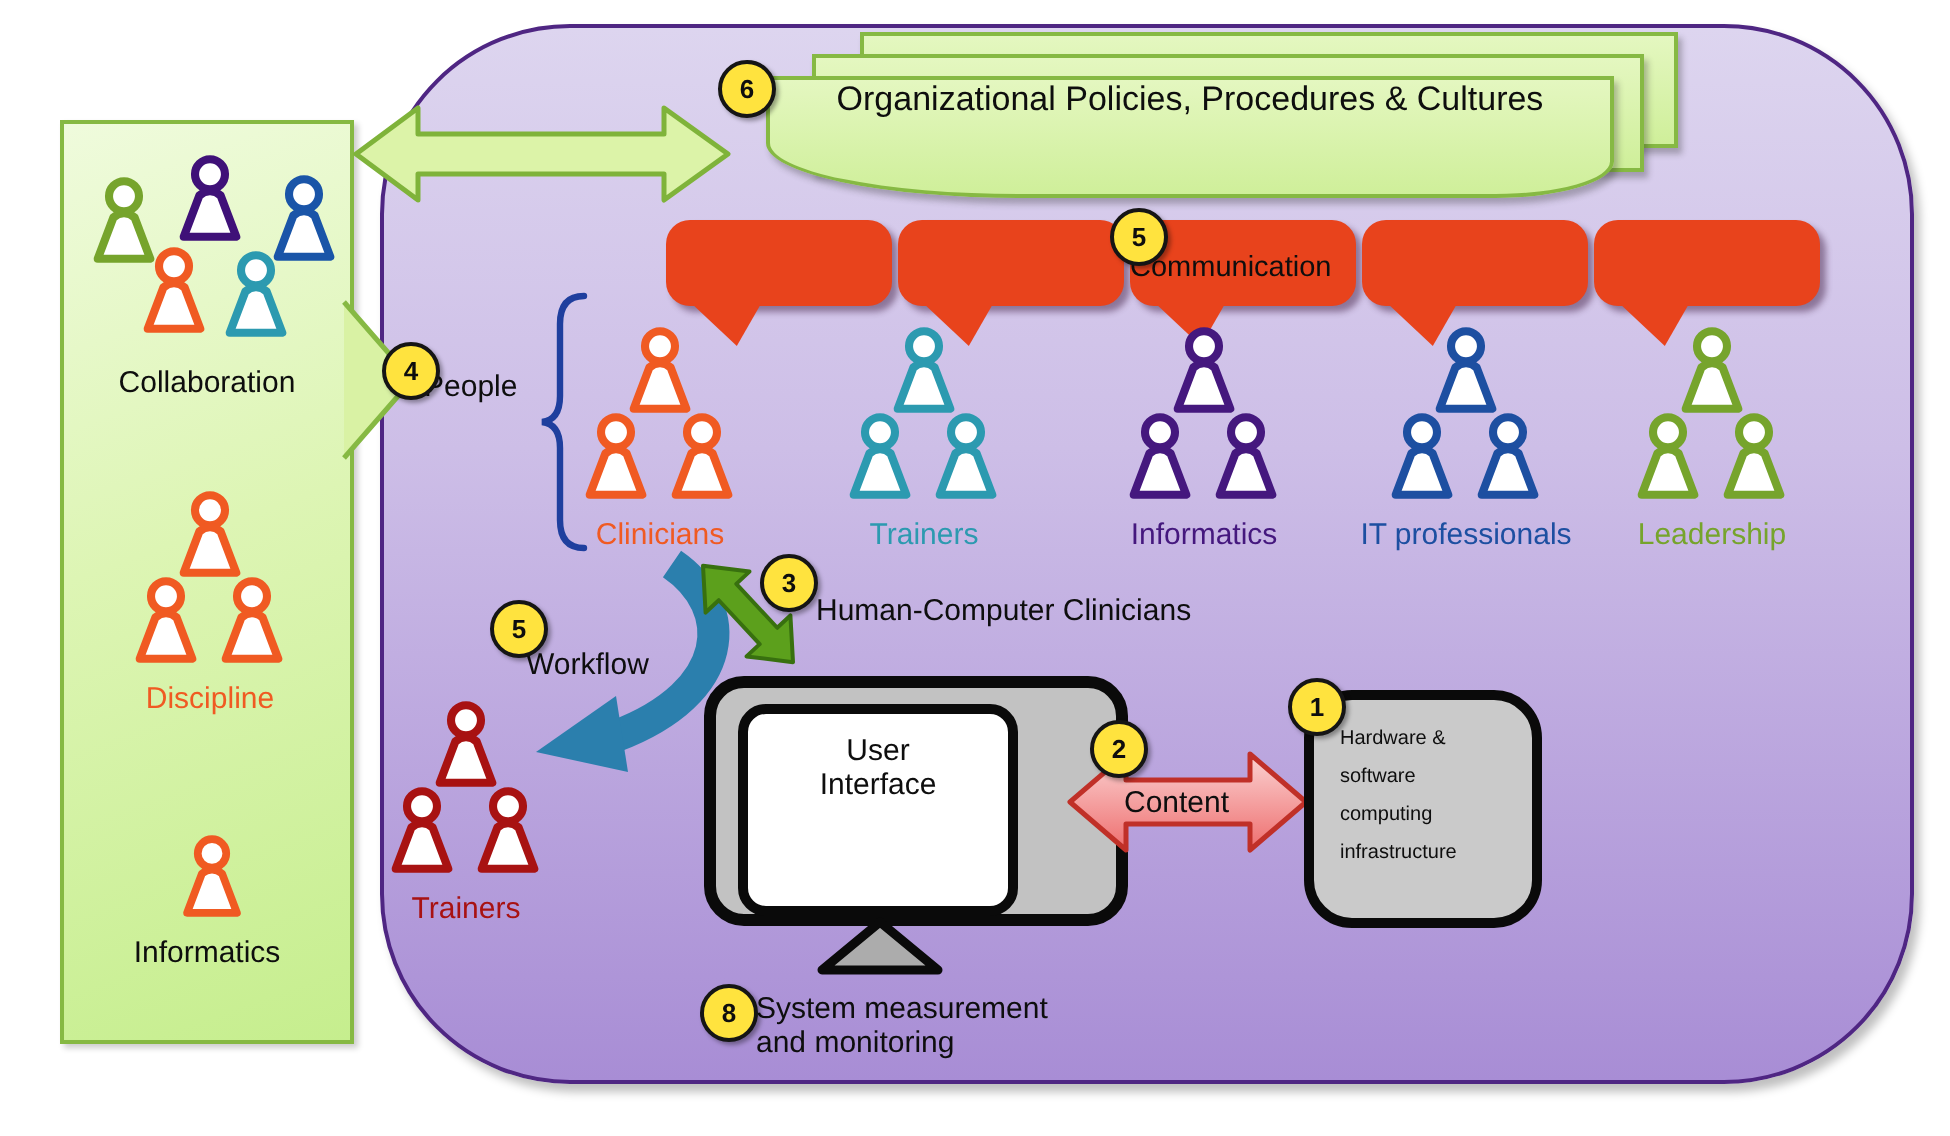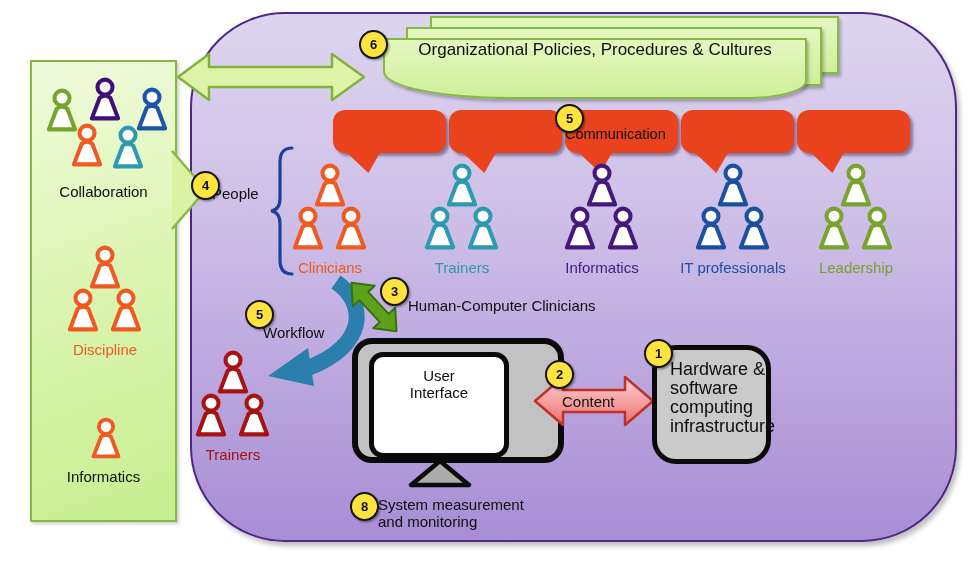--- a/index.html
+++ b/index.html
@@ -54,21 +54,21 @@
   
   #monitor{left:352px;top:338px;width:164px;height:113px;background:#C2C2C2;
     border:6px solid #0A0A0A;border-radius:20px;z-index:6;padding-left:36px;}
   #monitor-screen{position:absolute;left:11px;top:8px;width:130px;height:86px;background:#fff;
     border:5px solid #0A0A0A;border-radius:14px;text-align:center;font-size:15px;
     padding-top:10px;white-space:pre-line;box-sizing:content-box;}
 
   
   #hardware-box{left:652px;top:345px;width:96px;height:99px;background:#CACACA;
     border:5px solid #0A0A0A;border-radius:24px;z-index:6;padding:10px 0 0 13px;
-    font-size:18px;line-height:19px;white-space:pre-line;}
+    font-size:10px;line-height:19px;white-space:pre-line;}
 
   svg.shape{position:absolute;overflow:visible;}
 </style>
 </head>
 <body>
 
 <div id="canvas">
 
   <svg width="0" height="0" style="position:absolute">
     <defs>

